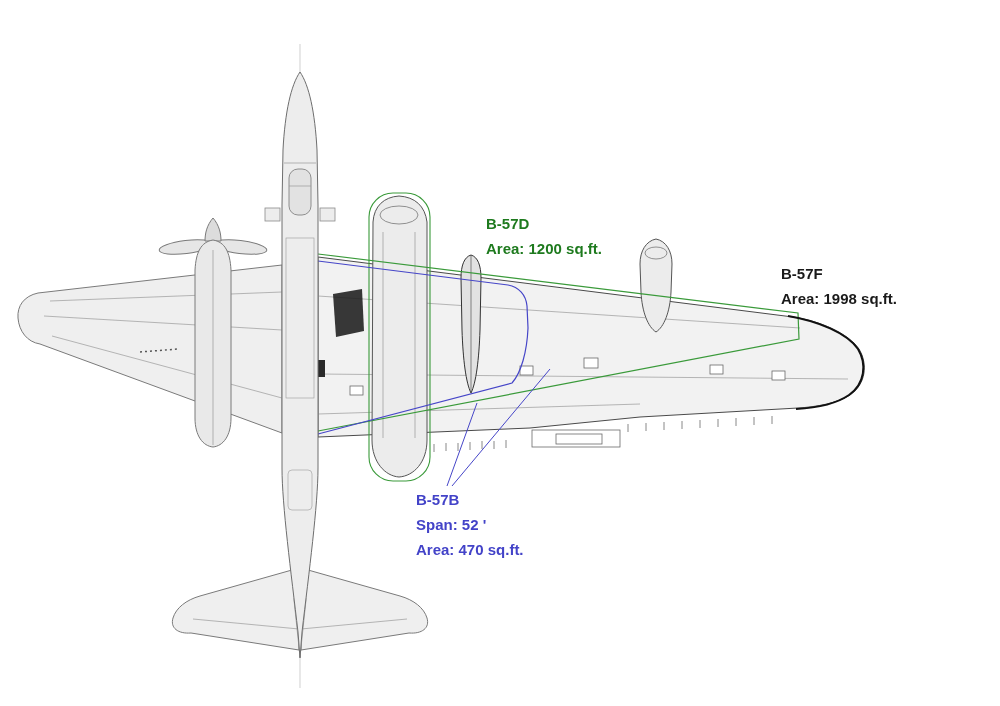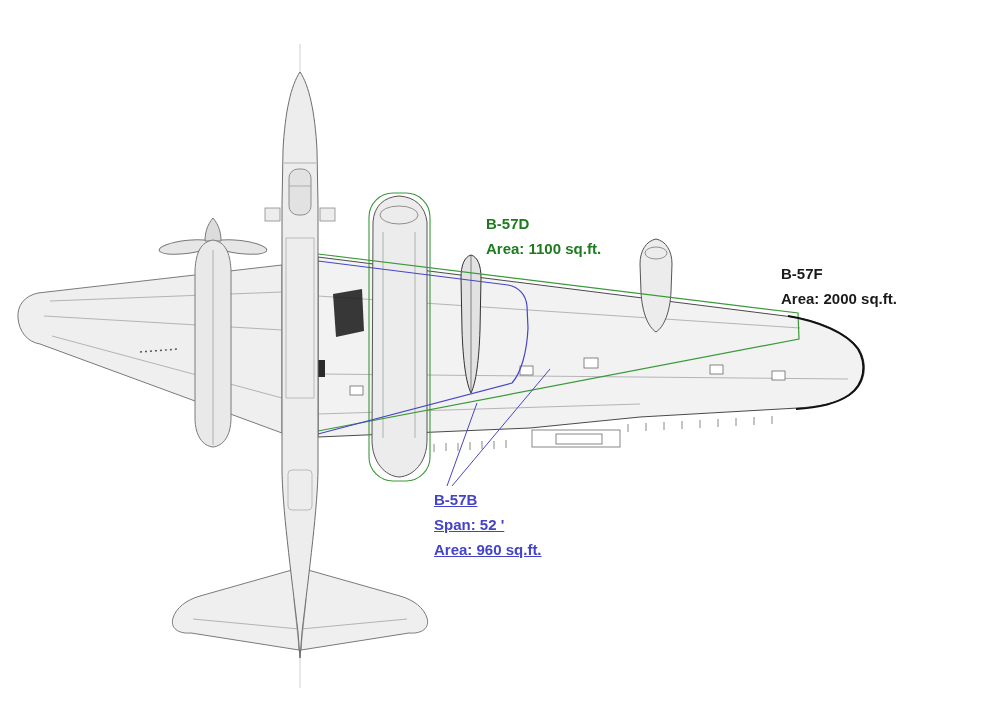--- a/index.html
+++ b/index.html
@@ -112,27 +112,27 @@
       <line x1="289" y1="186" x2="311" y2="186" stroke="#9a9a9a" stroke-width="0.7"></line>
       <rect x="265" y="208" width="15" height="13" fill="#ededed" stroke="#8a8a8a" stroke-width="0.8"></rect>
       <rect x="320" y="208" width="15" height="13" fill="#ededed" stroke="#8a8a8a" stroke-width="0.8"></rect>
       <rect x="286" y="238" width="28" height="160" fill="none" stroke="#9a9a9a" stroke-width="0.6"></rect>
       <rect x="288" y="470" width="24" height="40" rx="4" fill="none" stroke="#9a9a9a" stroke-width="0.6"></rect>
     </g>
   </svg>
 
   <div class="variant-label label-b57d" style="left:486px;top:211px;">
     <div>B-57D</div>
-    <div>Area: 1100 sq.ft.</div>
+    <div>Area: 1200 sq.ft.</div>
   </div>
 
   <div class="variant-label label-b57f" style="left:781px;top:261px;">
     <div>B-57F</div>
-    <div>Area: 2000 sq.ft.</div>
+    <div>Area: 1998 sq.ft.</div>
   </div>
 
-  <div class="variant-label label-b57b" style="left:434px;top:487px;text-decoration:underline;">
+  <div class="variant-label label-b57b" style="left:416px;top:487px;">
     <div>B-57B</div>
     <div>Span: 52 '</div>
-    <div>Area: 960 sq.ft.</div>
+    <div>Area: 470 sq.ft.</div>
   </div>
 
 </div>
 
 </body></html>

